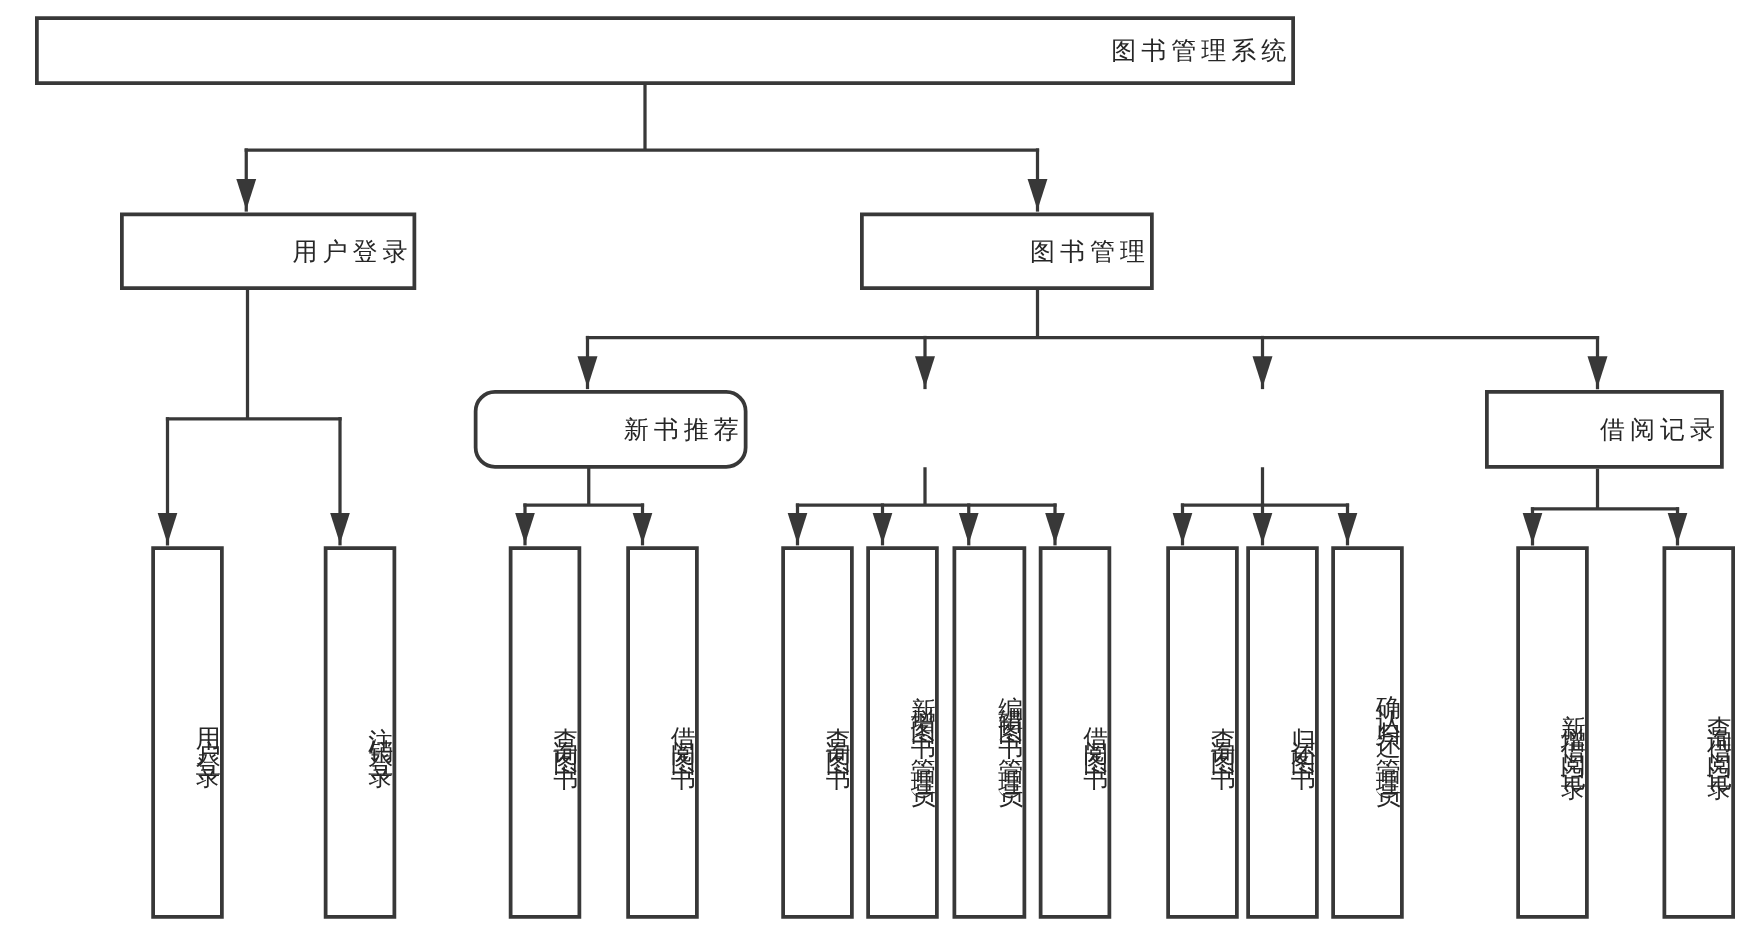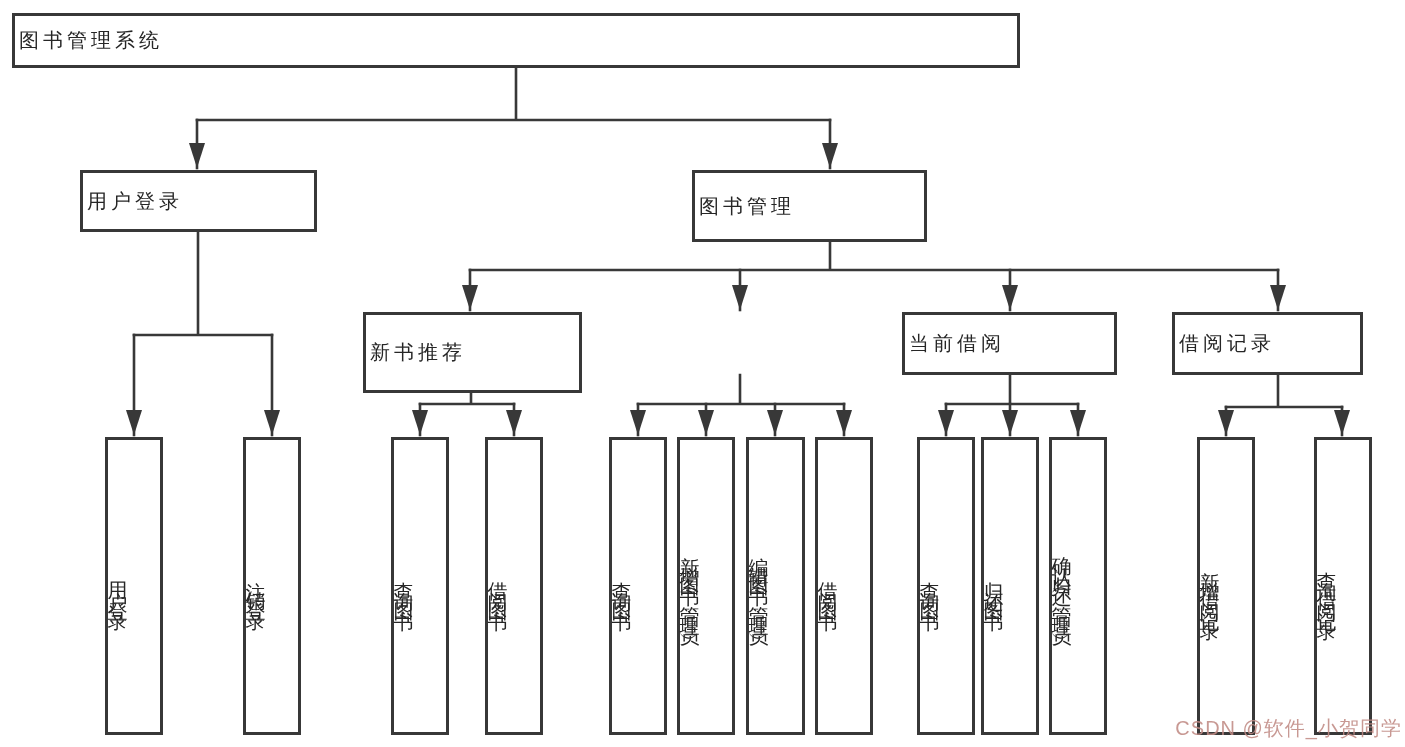--- a/index.html
+++ b/index.html
@@ -10,38 +10,39 @@
     font-family:"Liberation Sans", sans-serif;
     overflow:hidden;
   }
   .wires{position:absolute;left:0;top:0;z-index:1;}
   .wire{stroke:#383838;stroke-width:2.6;fill:none;stroke-linecap:square;}
   .box{
     position:absolute;z-index:2;
     box-sizing:border-box;
     border:3px solid #383838;
     background:#ffffff;
-    display:flex;align-items:center;justify-content:flex-start;
+    display:flex;align-items:center;justify-content:flex-end;
     color:#262626;
+    margin-left:16px;
   }
   .h{font-size:20px;letter-spacing:4px;text-indent:4px;white-space:nowrap;}
   .vtext{
     writing-mode:vertical-rl;
     font-size:20px;
     letter-spacing:10px;
     line-height:1;
     color:#262626;
   }
   
   #n-root{left:12px;top:13px;width:1008px;height:55px;}
   
   #n-l2-0{left:80px;top:170px;width:237px;height:62px;}
-  #n-l2-1{left:692px;top:170px;width:235px;height:72px;}
+  #n-l2-1{left:672px;top:170px;width:235px;height:62px;}
   
-  #n-l3-0{left:363px;top:312px;width:219px;height:81px;}
+  #n-l3-0{left:363px;top:312px;width:219px;height:63px;border-radius:17px;}
   #n-l3-1{left:632px;top:312px;width:216px;height:63px;}
   #n-l3-2{left:902px;top:312px;width:215px;height:63px;}
   #n-l3-3{left:1172px;top:312px;width:191px;height:63px;}
   
   .leaf{top:437px;width:58px;height:298px;}
   #n-lf-0{left:105px;}
   #n-lf-1{left:243px;}
   #n-lf-2{left:391px;}
   #n-lf-3{left:485px;}
   #n-lf-4{left:609px;}
@@ -114,23 +115,20 @@
   <div id="n-l2-0" class="box">
     <span class="h">用户登录</span>
   </div>
   <div id="n-l2-1" class="box">
     <span class="h">图书管理</span>
   </div>
 
   <div id="n-l3-0" class="box">
     <span class="h">新书推荐</span>
   </div>
-  <div id="n-l3-2" class="box">
-    <span class="h">当前借阅</span>
-  </div>
   <div id="n-l3-3" class="box">
     <span class="h">借阅记录</span>
   </div>
 
   <div id="n-lf-0" class="box leaf">
     <span class="vtext">用户登录</span>
   </div>
   <div id="n-lf-1" class="box leaf">
     <span class="vtext">注销登录</span>
   </div>
@@ -161,14 +159,13 @@
   <div id="n-lf-10" class="box leaf">
     <span class="vtext">确认归还（管理员）</span>
   </div>
   <div id="n-lf-11" class="box leaf">
     <span class="vtext">新增借阅记录</span>
   </div>
   <div id="n-lf-12" class="box leaf">
     <span class="vtext">查询借阅记录</span>
   </div>
 
-  <div class="watermark">CSDN @软件_小贺同学</div>
 </div>
 
 </body></html>

